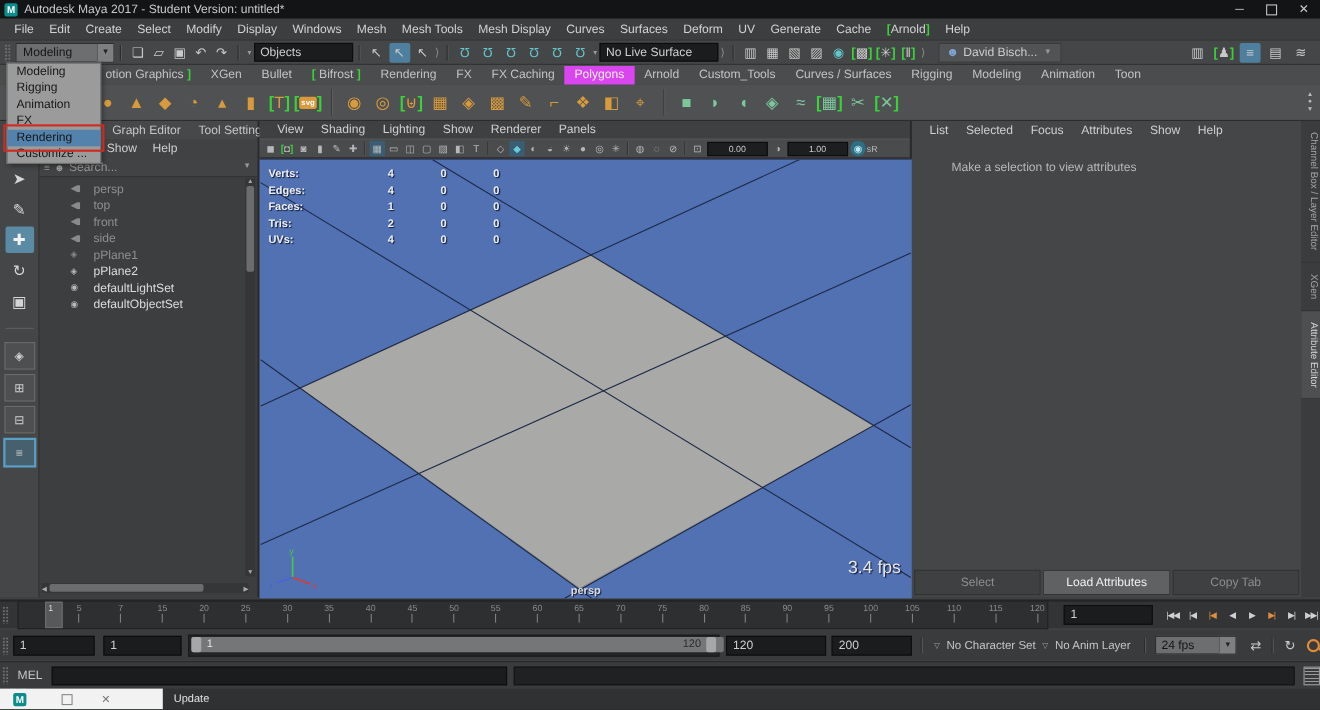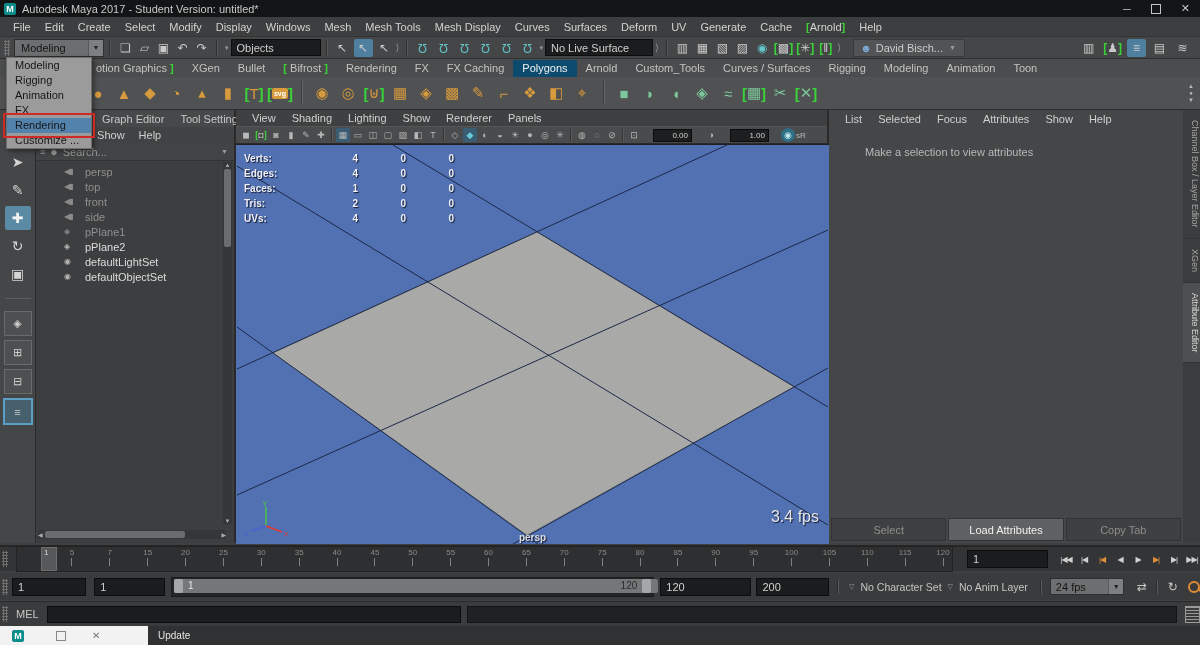--- a/index.html
+++ b/index.html
@@ -34,21 +34,21 @@
   .wsgrp{margin-left:auto;display:flex;align-items:center;gap:6px;padding-right:8px}
   .lock{width:9px;height:7px;background:#b5b5b5;border-radius:1px;position:relative;margin-left:2px}
   .lock::before{content:'';position:absolute;top:-5px;left:1px;width:5px;height:5px;border:1.5px solid #b5b5b5;border-bottom:none;border-radius:3px 3px 0 0}
   
   #toolbar{left:0;top:37px;width:1200px;height:22px;background:#454647;display:flex;align-items:center;padding-left:2px;box-sizing:border-box;border-bottom:1px solid #2f2f2f}
   .userchip{display:flex;align-items:center;gap:4px;background:#525354;border:1px solid #3a3a3a;height:16px;padding:0 6px;margin-left:10px}
   .av{color:#7fa8d9;font-size:11px}
   
   #shelftabs{left:0;top:59px;width:1200px;height:18px;background:#4b4c4d;display:flex;align-items:flex-end;padding-left:87px;box-sizing:border-box}
   .stab{padding:0 9px;height:17px;display:flex;align-items:center;color:#c3c3c3;white-space:nowrap}
-  .stab.active{background:#0c4a6e;color:#f2f2f2}
+  .stab.active{background:#d946ef;color:#f2f2f2}
   .stab .tl{font-weight:400}
   #shelficons{left:0;top:77px;width:1200px;height:33px;background:#505152;display:flex;align-items:center;padding-left:86px;box-sizing:border-box;border-bottom:1px solid #2c2c2c}
   .shicon{width:24px;height:24px;display:flex;align-items:center;justify-content:center;font-size:15px;margin-right:2px}
   .shicon .g{font-weight:400;font-style:normal}
   .shicon.badge .g{background:#d79a3c;color:#fff;font-size:7px;font-weight:700;padding:2px 2px;border-radius:2px}
   .shsep{width:1px;height:24px;background:#3a3a3a;border-right:1px solid #666;margin:0 7px}
   .shscroll{margin-left:auto;display:flex;flex-direction:column;align-items:center;color:#bbb;font-size:6px;padding-right:6px;gap:1px}
   
   #toolbox{left:0;top:110px;width:36px;height:433px;background:#454647;border-right:1px solid #2b2b2b;box-sizing:border-box}
   .tool{width:26px;height:24px;margin:4px auto 0 auto;display:flex;align-items:center;justify-content:center;color:#d4d4d4;font-size:14px}
@@ -80,21 +80,21 @@
   #redbox{left:3px;top:113px;width:88px;height:21px;border:2px solid #cf2b24;z-index:60}
   
   #viewport{left:236px;top:110px;width:593px;height:433px;background:#3f4041;border-right:2px solid #2a2a2a;box-sizing:border-box}
   #vp-menus{height:16px;display:flex;align-items:center;padding-left:8px;background:#3f4041}
   .vpm{padding:0 8px;color:#d0d0d0}
   #vp-toolbar{height:16px;display:flex;align-items:center;background:#4a4b4c;padding:0 3px;border-top:1px solid #555;border-bottom:1px solid #2a2a2a}
   .vti{min-width:14px;height:14px;display:flex;align-items:center;justify-content:center;font-size:9px;color:#b8b8b8}
   .vti.active{background:#3a5d74;border-radius:1px}
   .vti.teal{color:#6ac9d6}
   .vti.tealbg{background:#2f6f86;color:#bfe9ef;border-radius:7px}
-  .vtf{width:34px;height:11px;background:#1d1e1f;border:1px solid #0c0c0c;color:#cfcfcf;font-size:8px;display:flex;align-items:center;justify-content:flex-end;padding-right:3px;margin:0 12px}
+  .vtf{width:34px;height:11px;background:#1d1e1f;border:1px solid #0c0c0c;color:#cfcfcf;font-size:8px;display:flex;align-items:center;justify-content:flex-end;padding-right:19px;margin:0 2px}
   .vtsep{width:1px;height:12px;background:#333;border-right:1px solid #5c5c5c;margin:0 3px}
   #canvas{position:relative;width:593px;height:399px;background:#5271b3;border-top:1px solid #202020;overflow:hidden}
   #hud{position:absolute;left:8px;top:6px}
   .hud-row{display:grid;grid-template-columns:64px 50px 48px 48px;height:15px;align-items:center}
   .hud-l,.hud-v{color:#eef0f6;font-weight:700;font-size:10px;text-shadow:1px 1px 1px rgba(10,15,35,.9)}
   .hud-v{text-align:right}
   #persp-label{position:absolute;left:0;right:0;bottom:1px;text-align:center;color:#dcdcdc;font-size:10px;font-weight:700;text-shadow:1px 1px 1px rgba(10,15,35,.9)}
   #fps-label{position:absolute;right:10px;bottom:18px;color:#e6e6e6;font-size:16px;font-weight:400;text-shadow:1px 1px 1px rgba(10,15,35,.9)}
   #axis{position:absolute;left:8px;bottom:6px}
   

